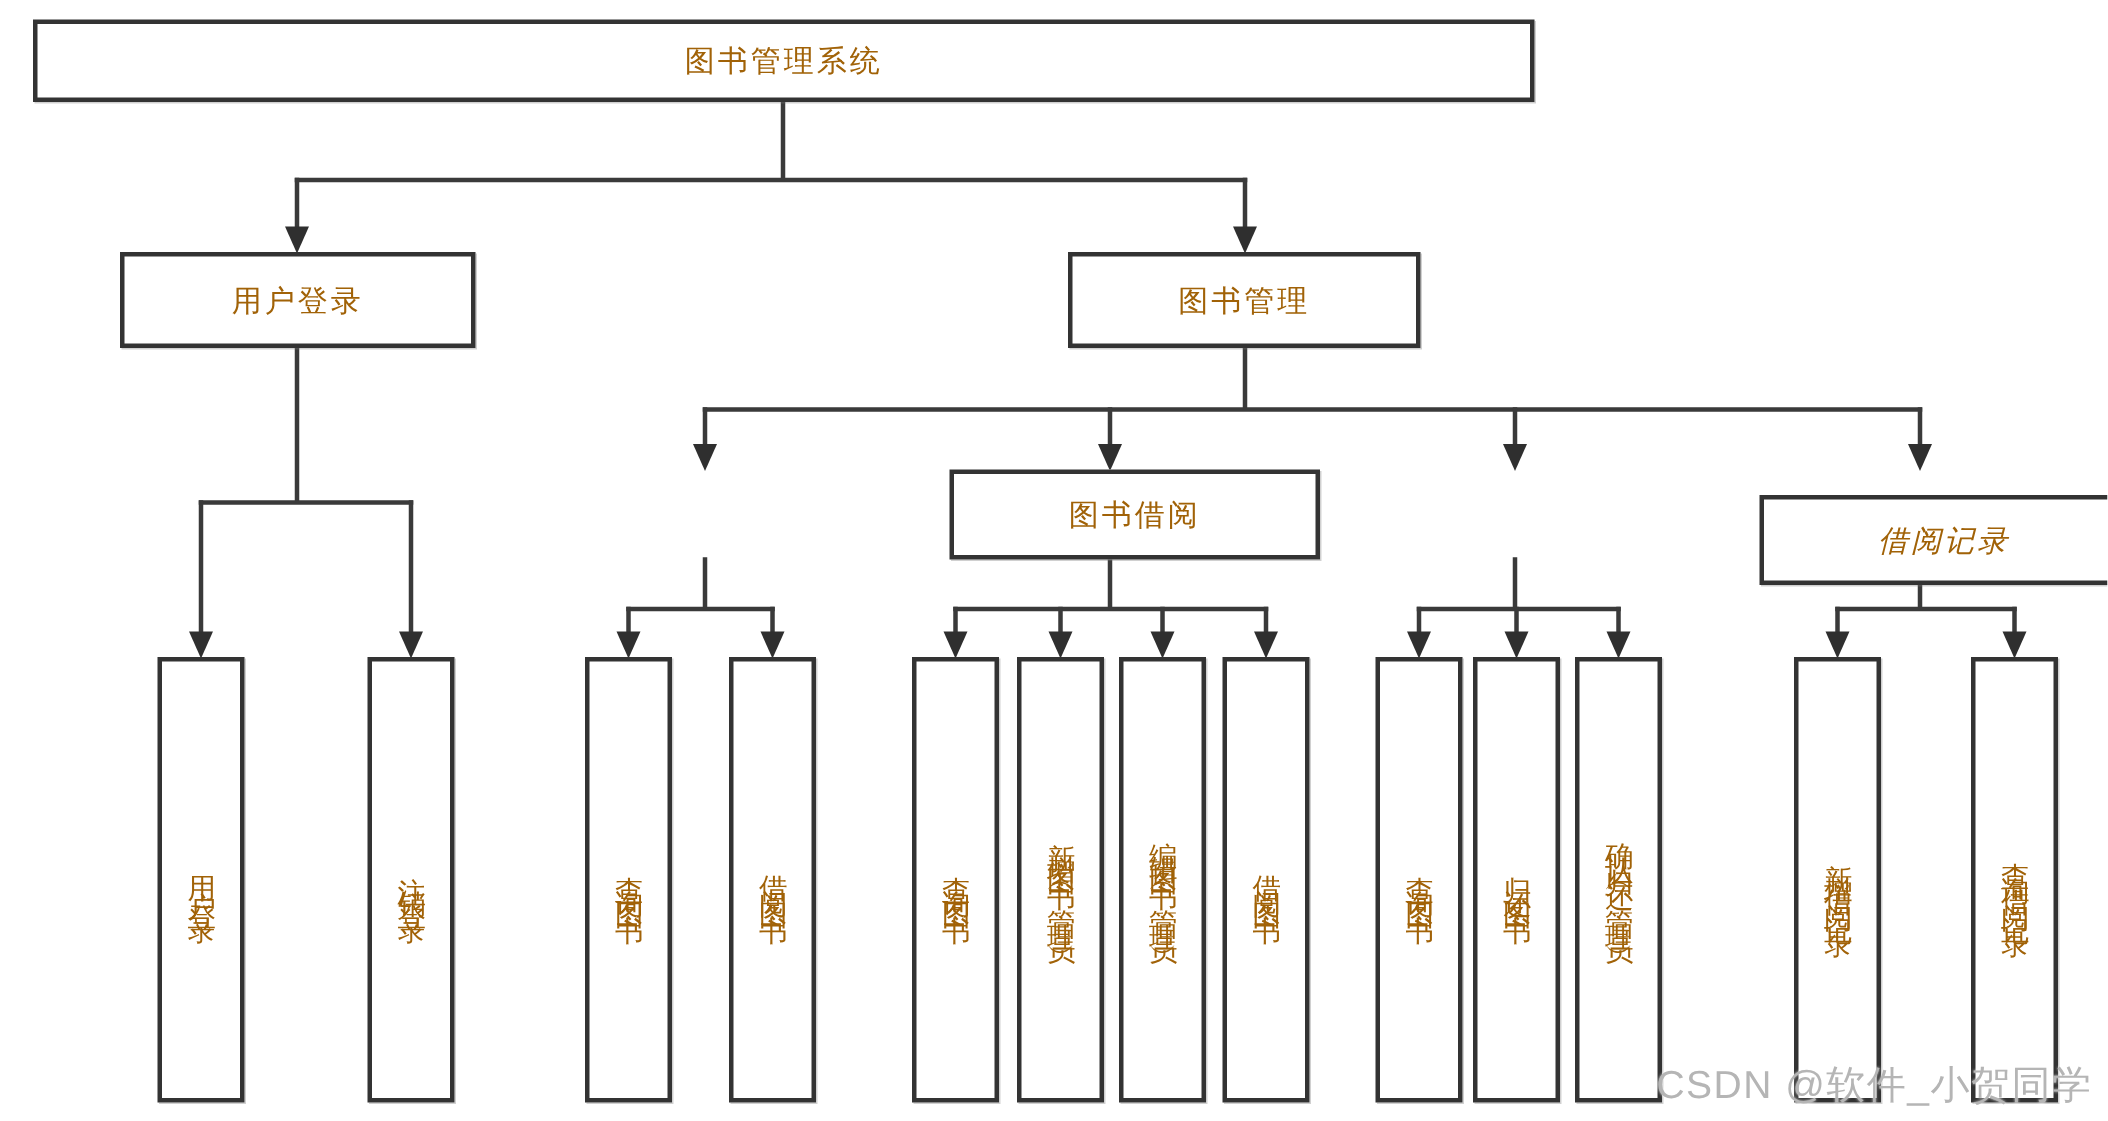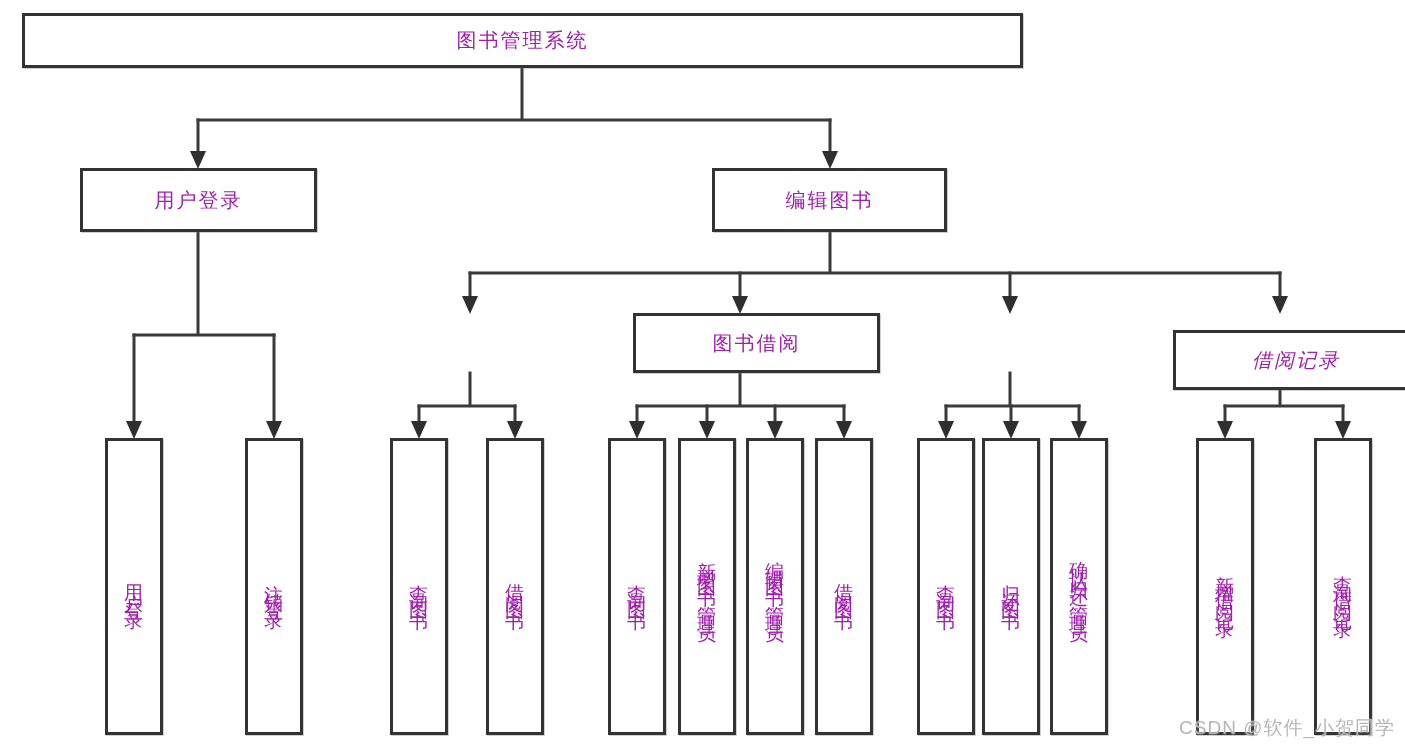--- a/index.html
+++ b/index.html
@@ -22,21 +22,21 @@
     pointer-events: none;
   }
   .node {
     position: absolute;
     box-sizing: border-box;
     background: #ffffff;
     border: 3px solid #333333;
     display: flex;
     align-items: center;
     justify-content: center;
-    color: #a21caf;
+    color: #a16207;
     box-shadow: 1px 1px 0 rgba(120,120,120,0.35);
   }
   .h-node {
     font-size: 20px;
     letter-spacing: 2px;
     white-space: nowrap;
   }
   .v-node {
     writing-mode: vertical-rl;
     text-orientation: mixed;
@@ -66,21 +66,21 @@
   .l-9  { left: 917px;  }
   .l-10 { left: 982px;  }
   .l-11 { left: 1050px; }
   .l-12 { left: 1196px; }
   .l-13 { left: 1314px; }
 
   #watermark {
     position: absolute;
     right: 10px;
     bottom: 6px;
-    font-size: 19px;
+    font-size: 26px;
     color: #b5b5b5;
     letter-spacing: 1px;
     white-space: nowrap;
     text-shadow: 0 0 2px rgba(255,255,255,0.9);
     z-index: 5;
   }
 </style>
 </head>
 <body>
 
@@ -132,21 +132,21 @@
       <polygon points="1003,421 1019,421 1011,439"></polygon>
       <polygon points="1071,421 1087,421 1079,439"></polygon>
       <polygon points="1217,421 1233,421 1225,439"></polygon>
       <polygon points="1335,421 1351,421 1343,439"></polygon>
     </g>
   </svg>
 
   <div class="node h-node root">图书管理系统</div>
 
   <div class="node h-node b-login">用户登录</div>
-  <div class="node h-node b-manage">编辑图书</div>
+  <div class="node h-node b-manage">图书管理</div>
 
   <div class="node h-node g-borrow">图书借阅</div>
   <div class="node h-node g-record">借阅记录</div>
 
   <div class="node v-node leaf l-1">用户登录</div>
   <div class="node v-node leaf l-2">注销登录</div>
 
   <div class="node v-node leaf l-3">查询图书</div>
   <div class="node v-node leaf l-4">借阅图书</div>
 

